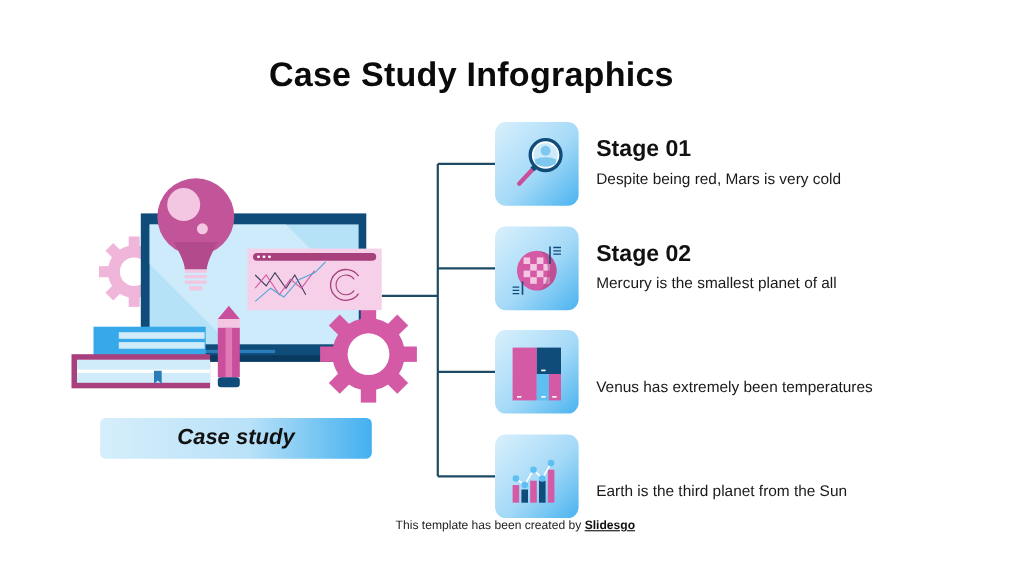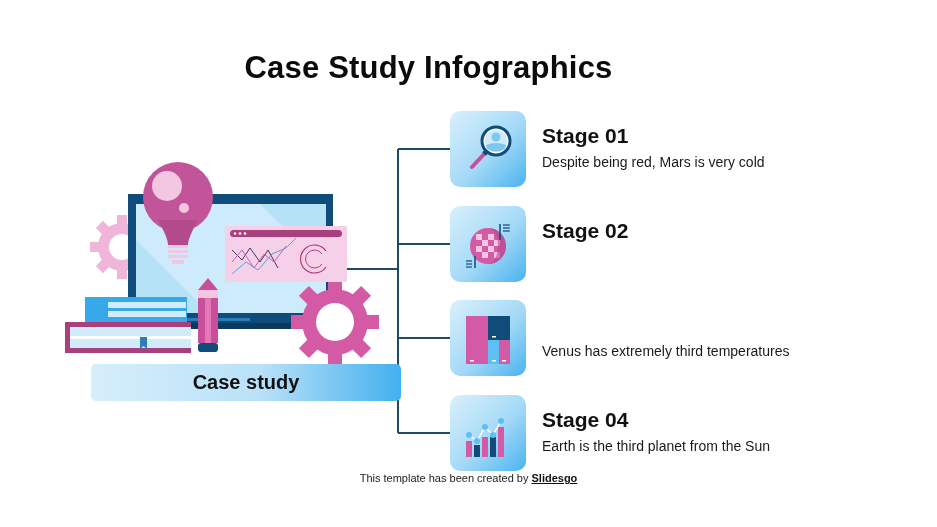--- a/index.html
+++ b/index.html
@@ -7,25 +7,25 @@
   body { position: relative; font-family: "Liberation Sans", "DejaVu Sans", sans-serif; color: #111111; }
 
   .title {
     position: absolute; left: 0; top: 50px; width: 857px; text-align: center;
     font-size: 31px; font-weight: bold; letter-spacing: 0.2px; color: #0b0b0b;
   }
 
   .illustration { position: absolute; left: 60px; top: 150px; width: 340px; height: 220px; }
 
   .case-pill {
-    position: absolute; left: 91px; top: 364px; width: 310px; height: 37px;
+    position: absolute; left: 91px; top: 380px; width: 247px; height: 37px;
     border-radius: 5px;
     background: linear-gradient(90deg, #d6eefb 0%, #b9e1f8 55%, #43b0ef 100%);
     display: flex; align-items: center; justify-content: center;
-    font-size: 20px; font-weight: bold; color: #111111;
+    font-size: 20px; font-weight: bold; color: #111111; font-style: italic;
   }
 
   .connectors { position: absolute; left: 0; top: 0; width: 937px; height: 527px; pointer-events: none; }
 
   .stage { position: absolute; left: 450px; width: 420px; height: 76px; }
   .stage .icon-box {
     position: absolute; left: 0; top: 0; width: 76px; height: 76px; border-radius: 10px;
     background: linear-gradient(135deg, #d9f0fc 0%, #a4d9f7 55%, #4ab3ef 100%);
     display: flex; align-items: center; justify-content: center;
   }
@@ -184,57 +184,57 @@
         </g>
       <line x1="15" y1="40" x2="15" y2="52" stroke="#0f4c7a" stroke-width="1.5"></line>
       <g stroke="#0f4c7a" stroke-width="1.2">
           <line x1="6" y1="45" x2="12" y2="45"></line>
           <line x1="6" y1="48" x2="12" y2="48"></line>
           <line x1="6" y1="51" x2="12" y2="51"></line>
         </g>
     </svg>
   </div>
   <div class="stage-title">Stage 02</div>
+  <div class="stage-desc">Mercury is the smallest planet of all</div>
 </div>
 
 <div class="stage" style="top:300px;">
   <div class="icon-box">
     <svg width="56" height="56" viewBox="0 0 56 56">
       <rect x="6" y="6" width="22" height="48" fill="#d45aa6"></rect>
       <rect x="28" y="6" width="22" height="24" fill="#0f4c7a"></rect>
       <rect x="28" y="30" width="11" height="24" fill="#5ec0f2"></rect>
       <rect x="39" y="30" width="11" height="24" fill="#d45aa6"></rect>
       <g fill="#ffffff">
         <rect x="10" y="50" width="4" height="1.5"></rect>
         <rect x="32" y="26" width="4" height="1.5"></rect>
         <rect x="32" y="50" width="4" height="1.5"></rect>
         <rect x="42" y="50" width="4" height="1.5"></rect>
       </g>
     </svg>
   </div>
-  <div class="stage-desc">Venus has extremely third temperatures</div>
+  <div class="stage-desc">Venus has extremely been temperatures</div>
 </div>
 
 <div class="stage" style="top:395px;">
   <div class="icon-box">
     <svg width="56" height="56" viewBox="0 0 56 56">
       <rect x="6" y="36" width="6" height="16" fill="#d45aa6"></rect>
       <rect x="14" y="40" width="6" height="12" fill="#0f4c7a"></rect>
       <rect x="22" y="32" width="6" height="20" fill="#d45aa6"></rect>
       <rect x="30" y="32" width="6" height="20" fill="#0f4c7a"></rect>
       <rect x="38" y="22" width="6" height="30" fill="#d45aa6"></rect>
       <polyline points="9,30 17,36 25,22 33,30 41,16" stroke="#ffffff" stroke-width="1.5" fill="none"></polyline>
       <g fill="#5ec0f2">
         <circle cx="9" cy="30" r="3"></circle>
         <circle cx="17" cy="36" r="3"></circle>
         <circle cx="25" cy="22" r="3"></circle>
         <circle cx="33" cy="30" r="3"></circle>
         <circle cx="41" cy="16" r="3"></circle>
       </g>
     </svg>
   </div>
-  <div class="stage-title">Stage 04</div>
   <div class="stage-desc">Earth is the third planet from the Sun</div>
 </div>
 
 <div class="footer">
   <span>This template has been created by </span><span class="brand">Slidesgo</span>
 </div>
 
 </body></html>

